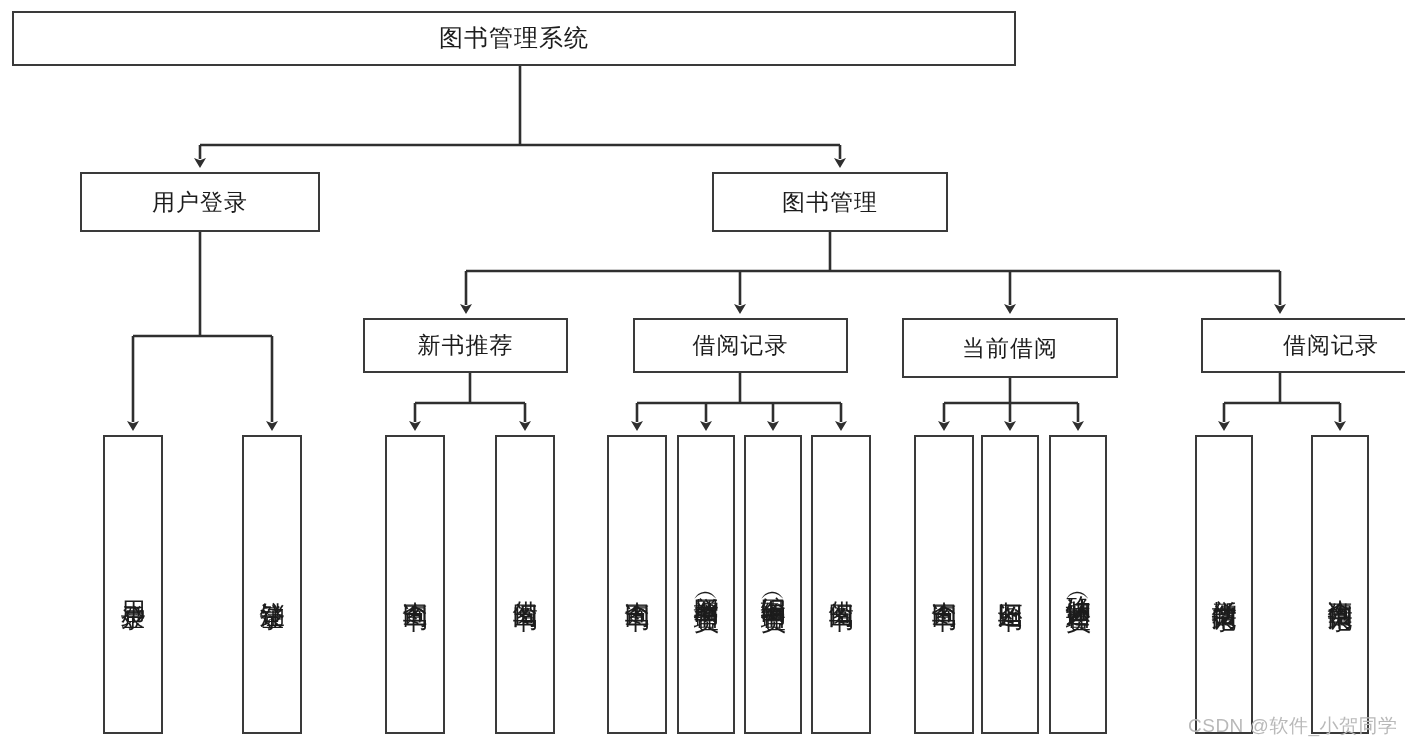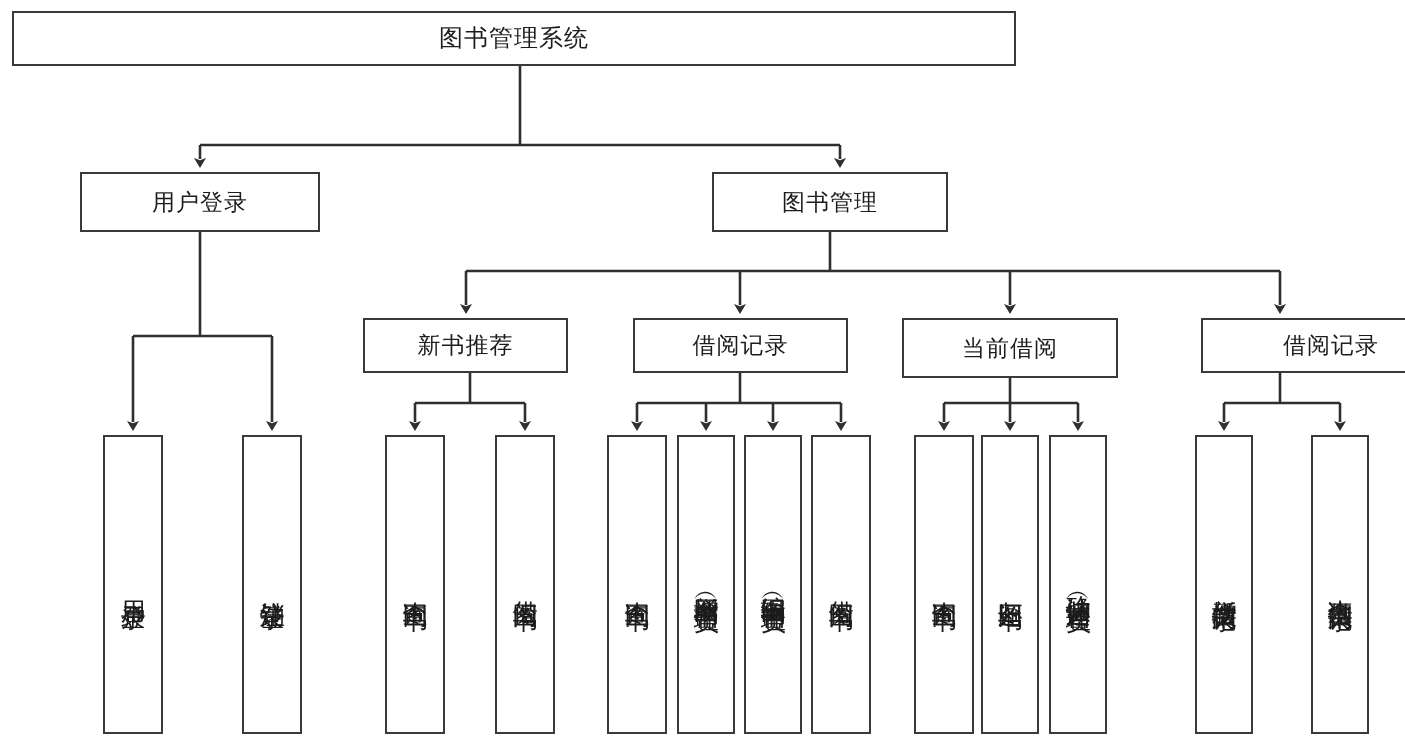--- a/index.html
+++ b/index.html
@@ -190,14 +190,15 @@
     <span class="label">确认归还（管理员）</span>
   </div>
 
   <div class="node vert" style="left:1195px; top:435px; width:58px; height:299px;">
     <span class="label">新增借阅记录</span>
   </div>
   <div class="node vert" style="left:1311px; top:435px; width:58px; height:299px;">
     <span class="label">查询借阅记录</span>
   </div>
 
+  <div class="watermark">CSDN @软件_小贺同学</div>
 
 </div>
 
 </body></html>

